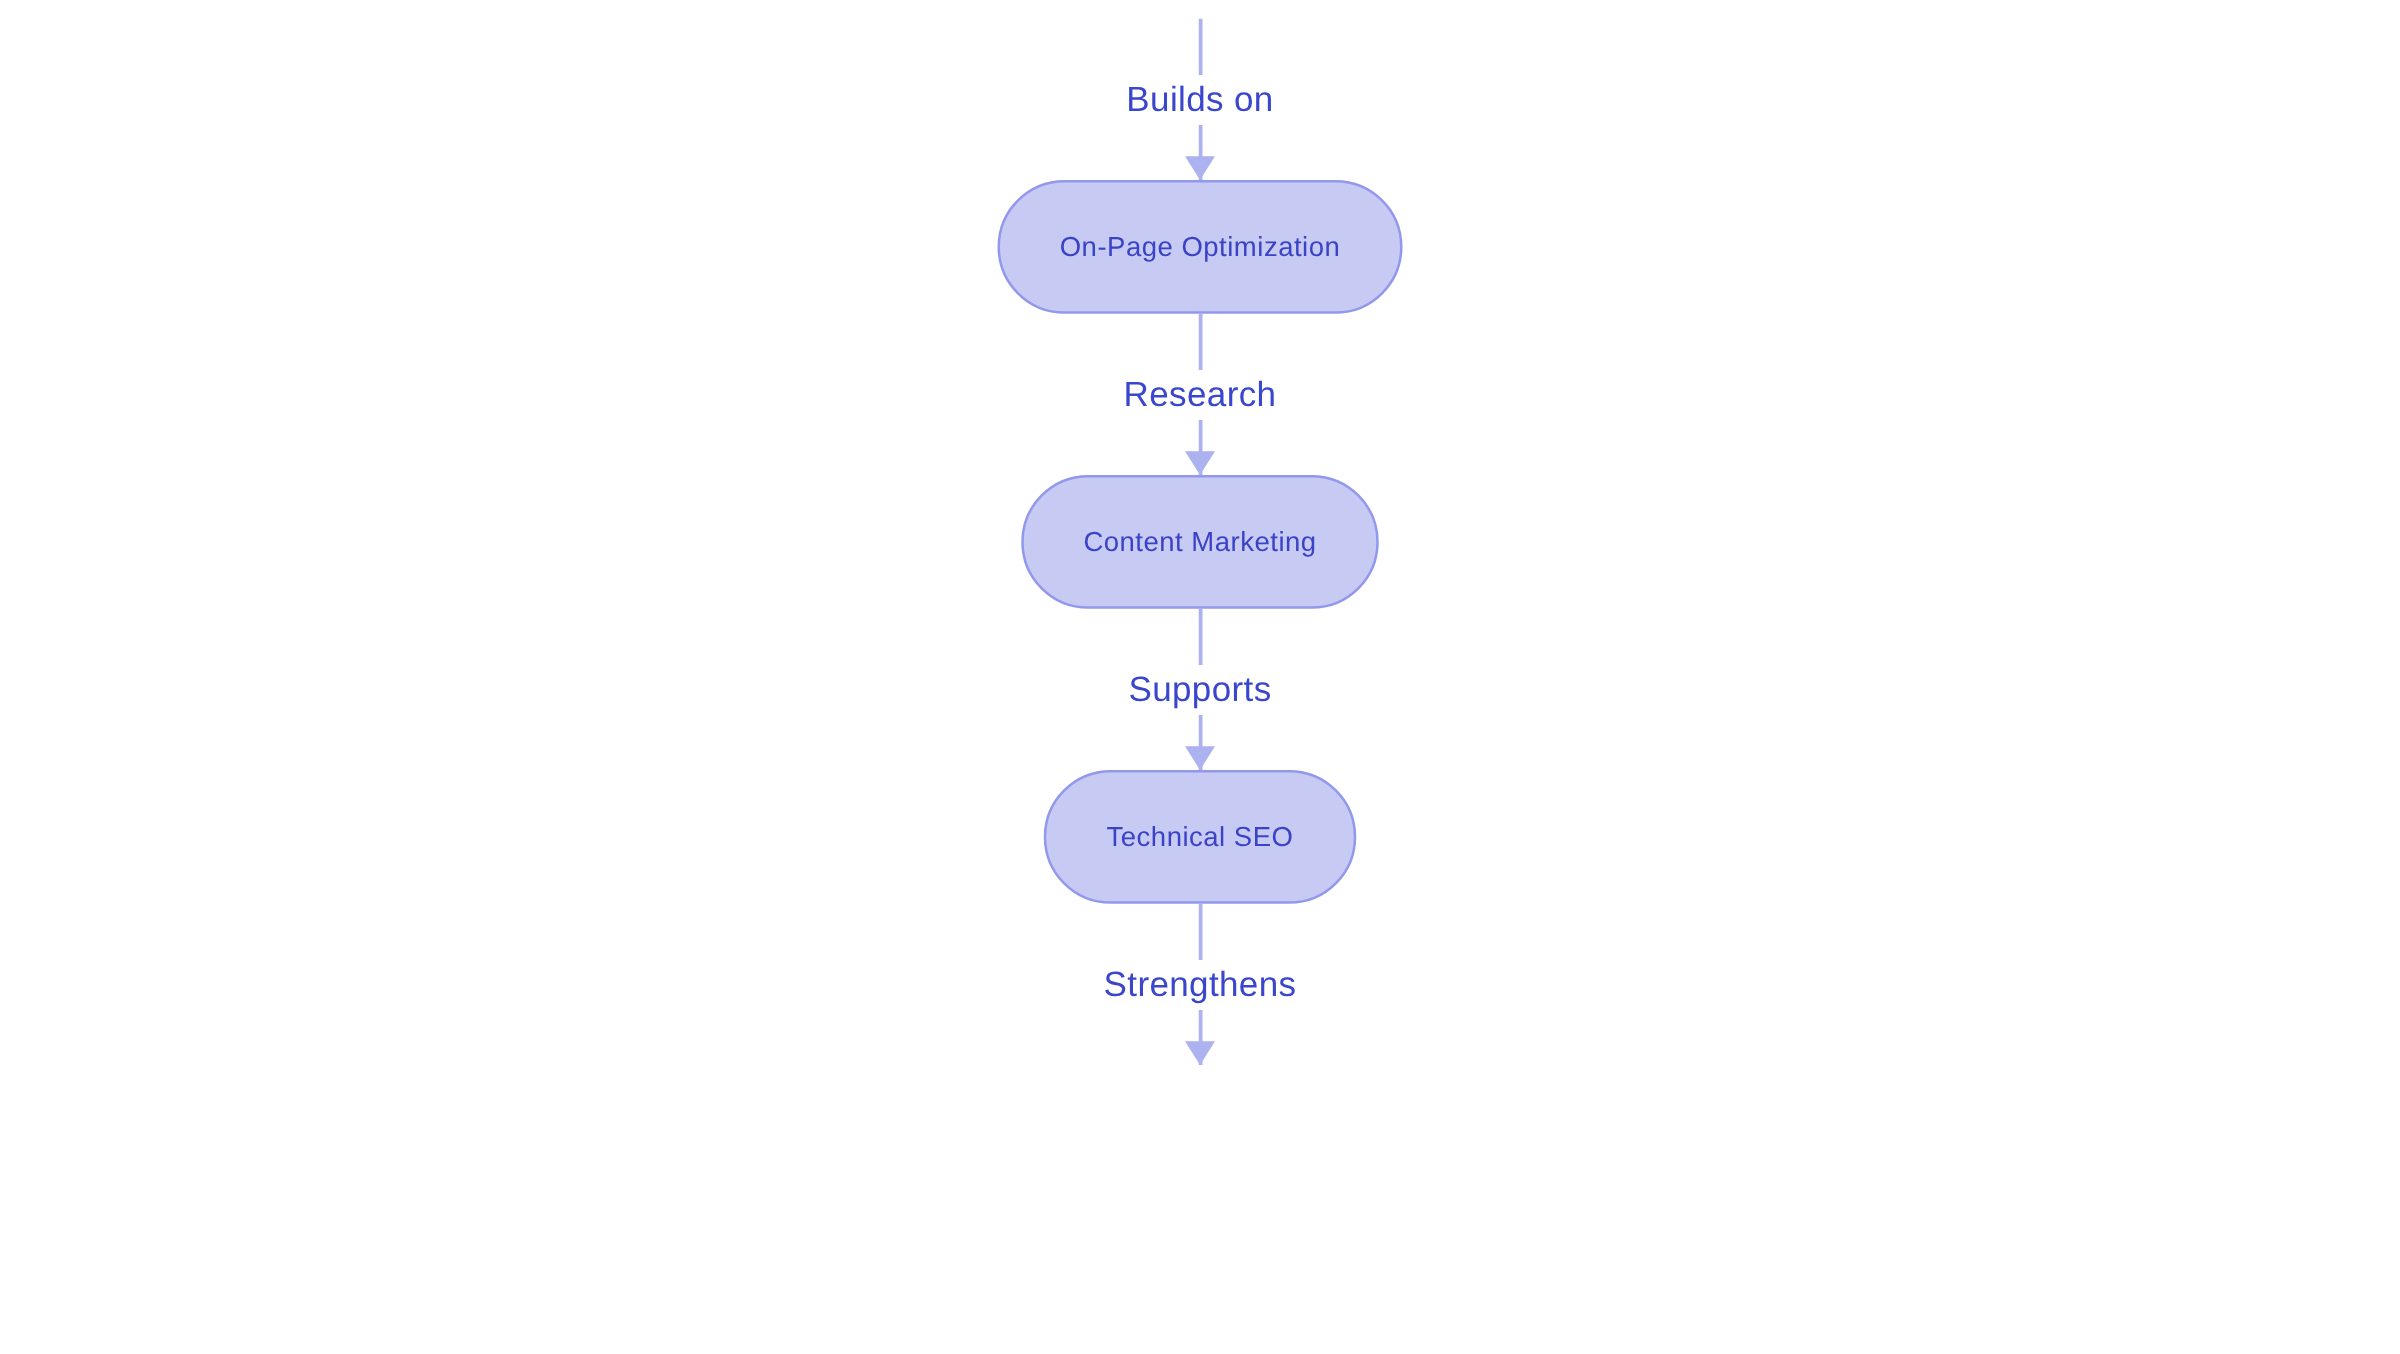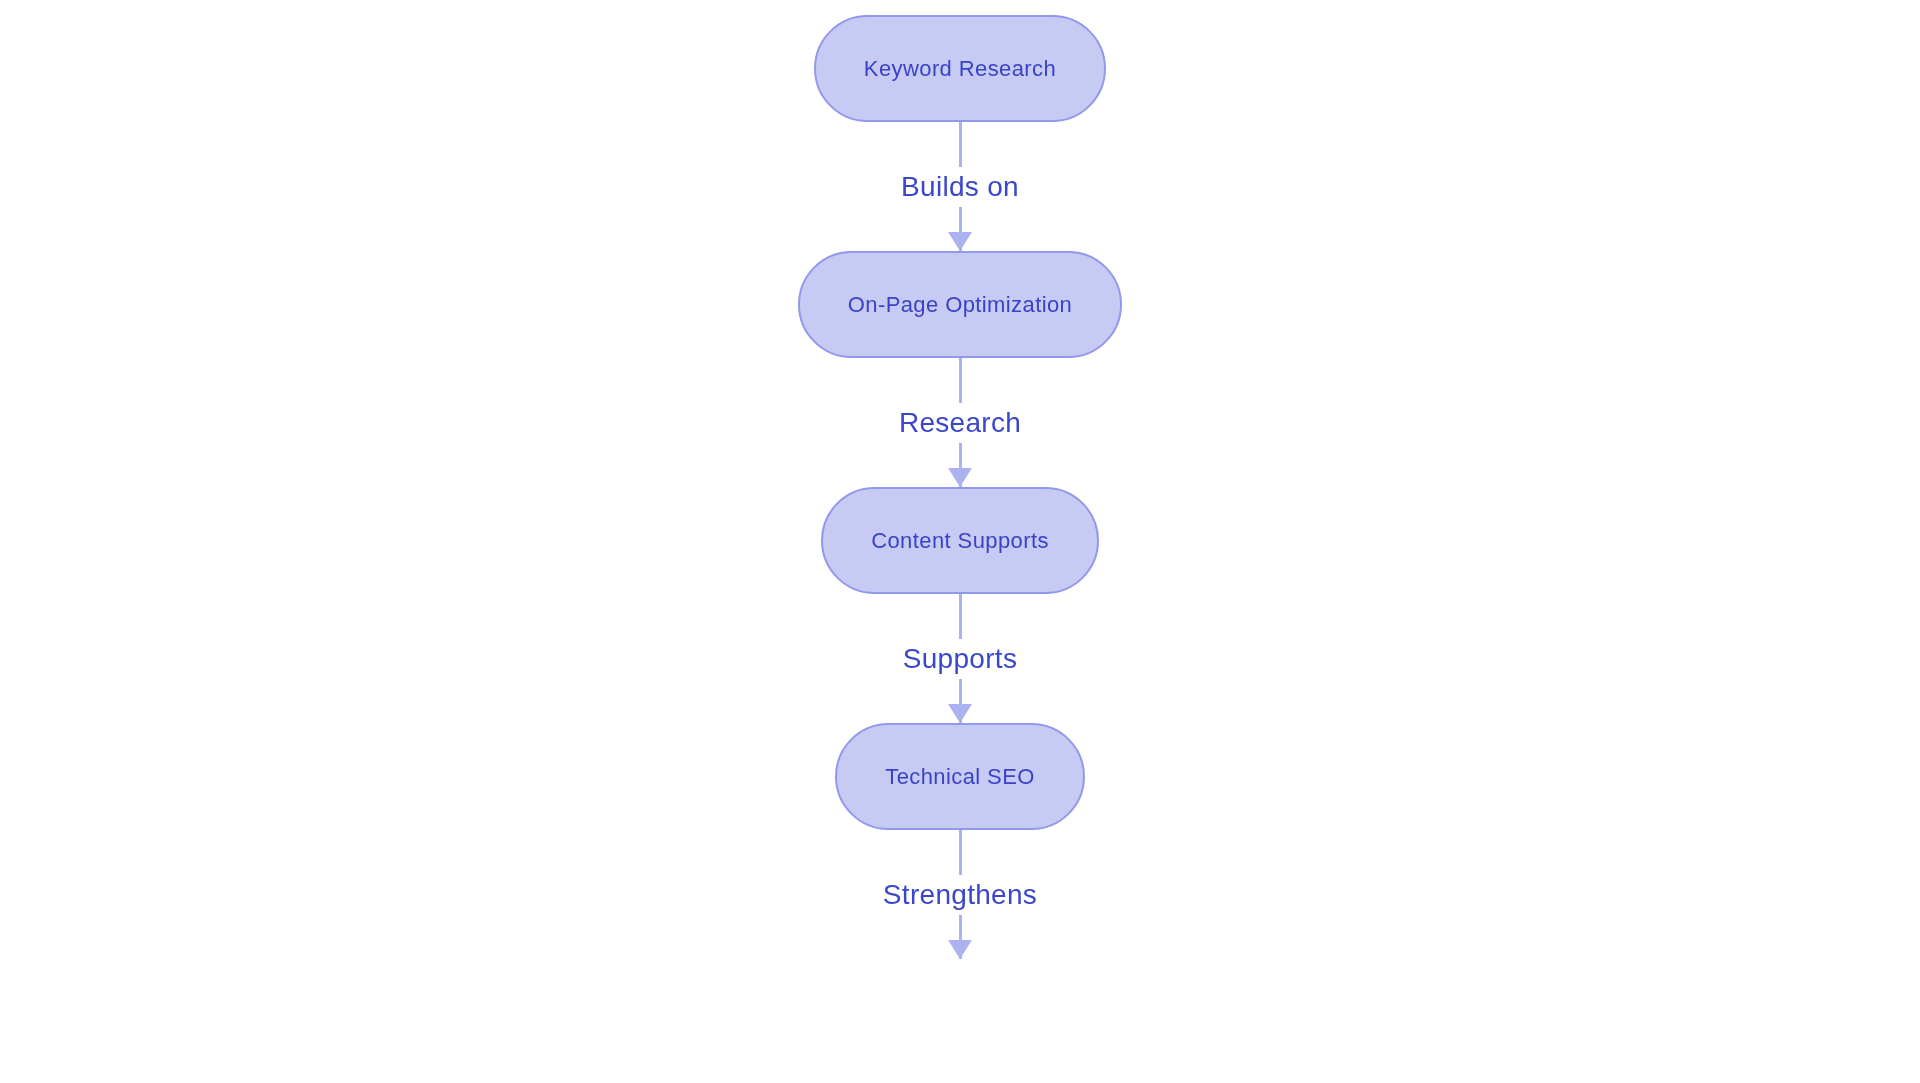--- a/index.html
+++ b/index.html
@@ -70,35 +70,34 @@
     border-right: 12px solid transparent;
     border-top: 19px solid var(--edge);
   }
 </style>
 </head>
 <body>
 
 <div class="canvas">
   <div class="flow">
 
-    <div class="node">Keyword Research</div>
 
     <div class="connector">
       <span class="edge-label">Builds on</span>
       <span class="arrowhead"></span>
     </div>
 
     <div class="node">On-Page Optimization</div>
 
     <div class="connector">
       <span class="edge-label">Research</span>
       <span class="arrowhead"></span>
     </div>
 
-    <div class="node">Content Supports</div>
+    <div class="node">Content Marketing</div>
 
     <div class="connector">
       <span class="edge-label">Supports</span>
       <span class="arrowhead"></span>
     </div>
 
     <div class="node">Technical SEO</div>
 
     <div class="connector">
       <span class="edge-label">Strengthens</span>

